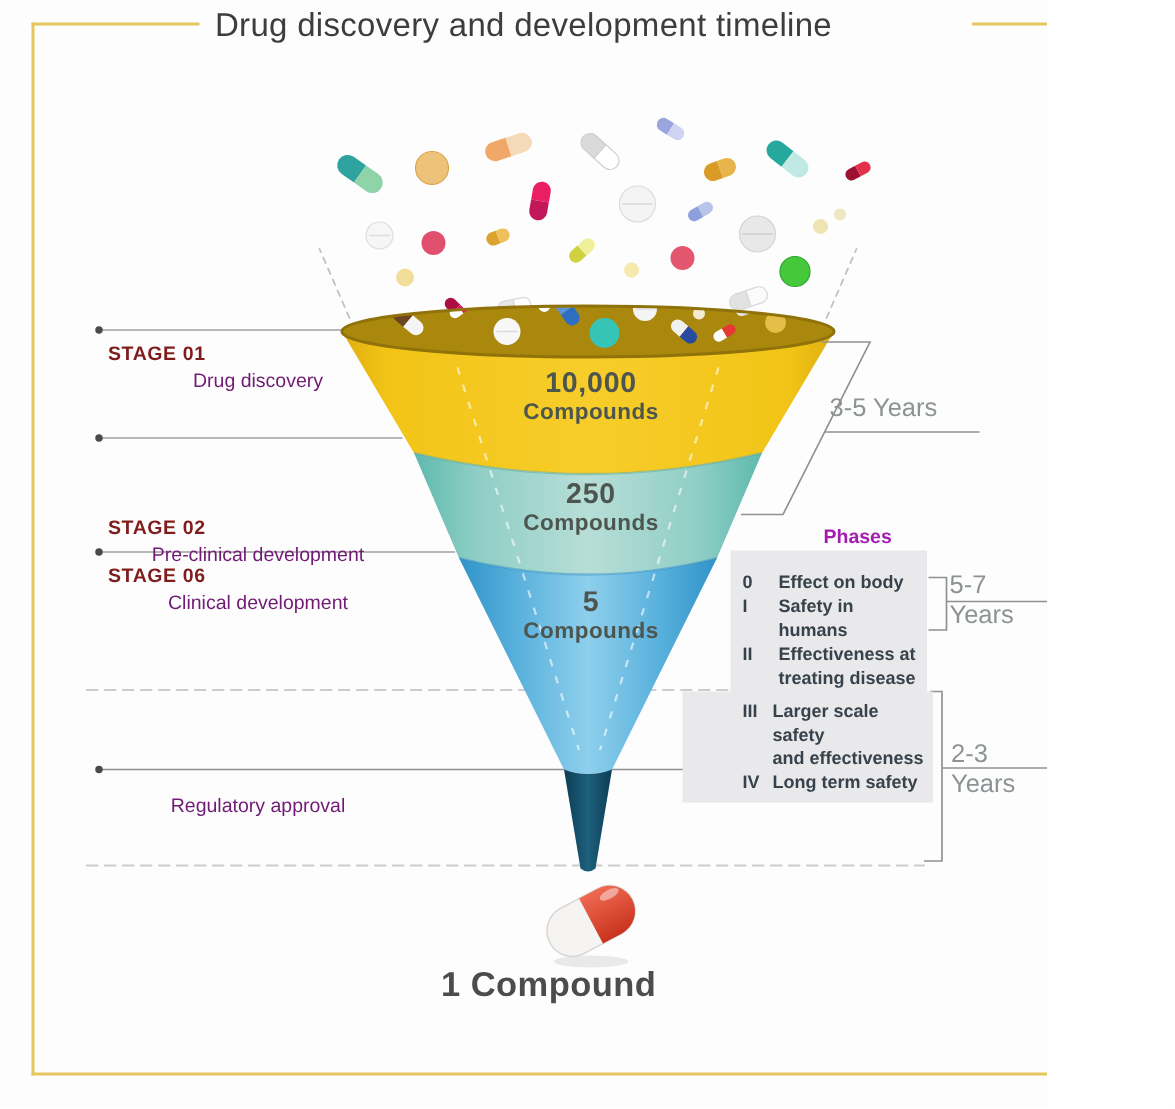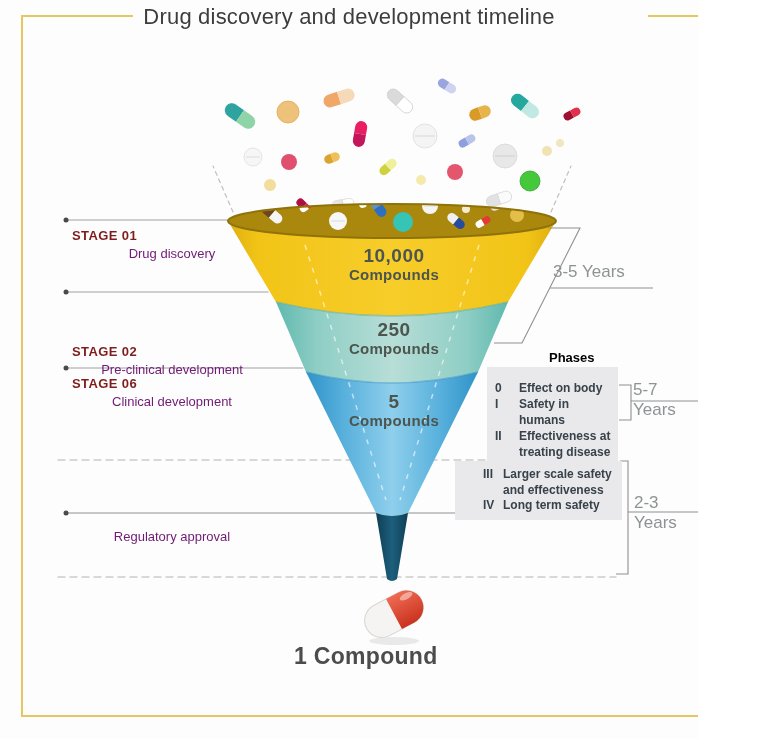--- a/index.html
+++ b/index.html
@@ -13,24 +13,24 @@
   #title{left:0;right:0;top:4px;text-align:center;font-size:22px;color:#3d3d3d;letter-spacing:.2px;}
   
   .stage{width:200px;}
   .stage .lbl{font-size:13px;font-weight:bold;color:#7f1d1d;letter-spacing:.4px;}
   .stage .sub{font-size:13px;color:#701a75;margin-top:3px;text-align:center;}
   
   .fnum{left:294px;width:200px;text-align:center;color:#4d554f;}
   .fnum .val{font-size:19px;font-weight:bold;letter-spacing:.5px;line-height:21px;}
   .fnum .unit{font-size:15px;font-weight:bold;letter-spacing:.3px;line-height:18px;}
   
-  #phases-header{left:501px;top:350px;font-size:13px;font-weight:bold;color:#000000;padding-left:48px;}
+  #phases-header{left:501px;top:350px;font-size:13px;font-weight:bold;color:#a21caf;padding-left:48px;}
   .pbox{background:#e9e9ec;box-sizing:border-box;}
   #box1{left:487px;top:367px;width:131px;padding:13px 4px 10px 8px;}
-  #box2{left:455px;top:461px;width:167px;padding:6px 4px 6px 28px;}
+  #box2{left:455px;top:461px;width:167px;padding:6px 4px 6px 40px;}
   .prow{display:flex;font-size:12px;font-weight:bold;color:#38424a;line-height:16px;}
   #box2 .prow{line-height:15.5px;}
   .pnum{flex:0 0 24px;}
   #box2 .pnum{flex:0 0 20px;}
   .ptxt{flex:1;white-space:pre-line;}
   
   .years{font-size:17px;color:#8d9394;}
   
   #result{left:294px;top:643px;width:200px;font-size:23px;font-weight:bold;color:#4c4c4c;letter-spacing:.3px;}
 </style>

